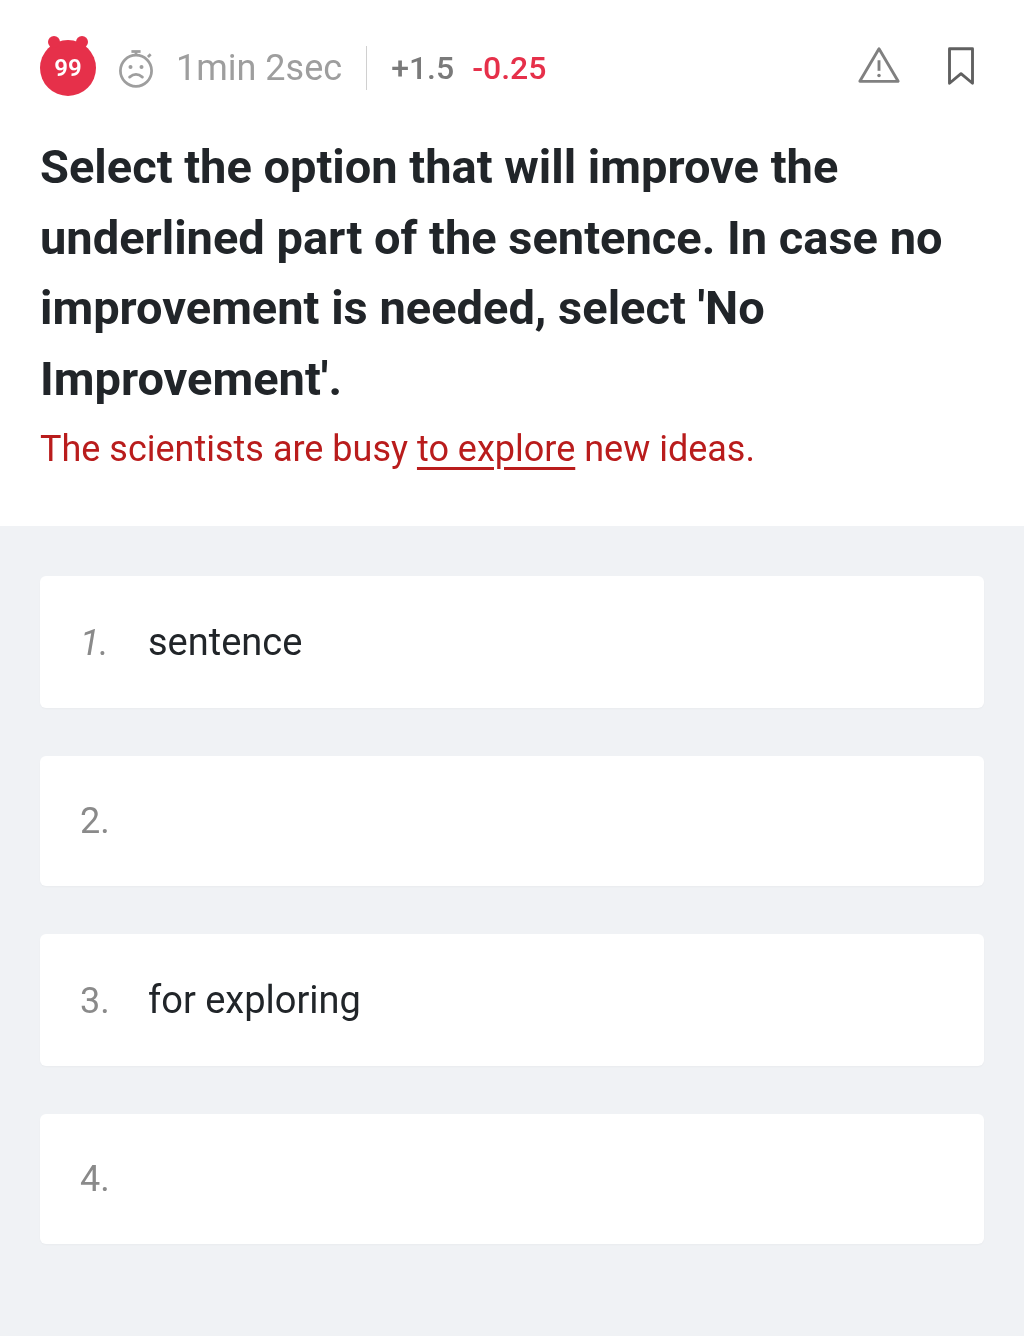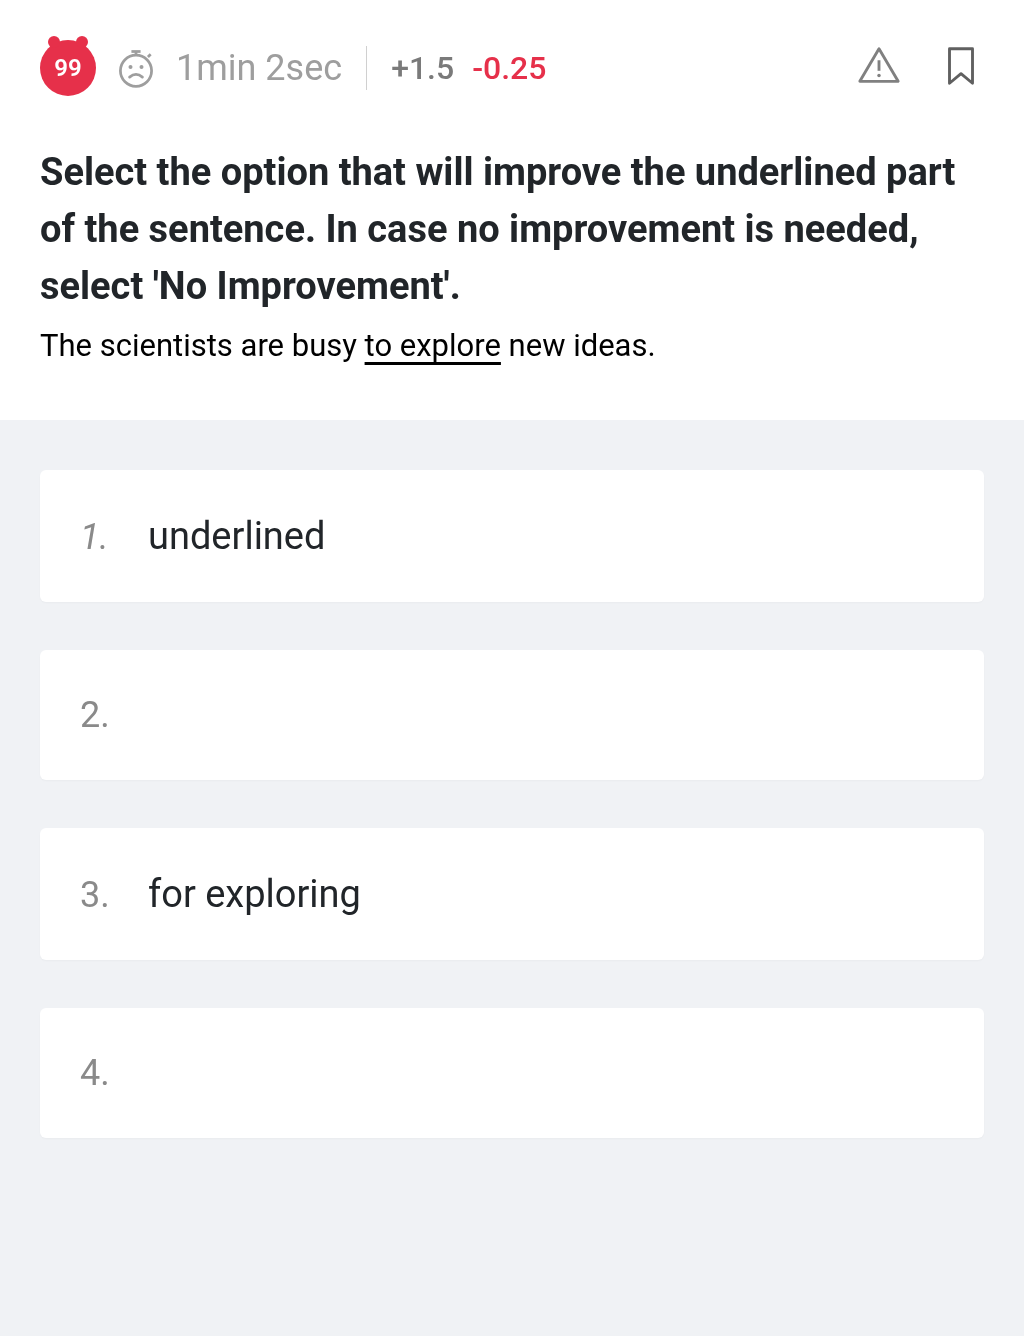--- a/index.html
+++ b/index.html
@@ -58,32 +58,32 @@
   .score-pos { color: #7a7a7a; font-size: 32px; font-weight: 500; }
   .score-neg { color: #e6304a; font-size: 32px; font-weight: 500; }
   .meta-right {
     margin-left: auto;
     display: flex;
     align-items: center;
     gap: 36px;
   }
   .meta-right svg { width: 46px; height: 46px; }
   .question-instruction {
-    margin-top: 48px;
-    font-size: 38px;
+    margin-top: 36px;
+    font-size: 47px;
     font-weight: 700;
     line-height: 1.5;
     color: #212529;
   }
   .question-sentence {
     margin-top: 8px;
-    font-size: 31px;
+    font-size: 36px;
     font-weight: 400;
     line-height: 1.5;
-    color: #000000;
+    color: #b91c1c;
   }
   .underlined { text-decoration: underline; text-underline-offset: 6px; }
   .options-area {
     background: #f0f2f5;
     padding: 50px 40px 10px 40px;
   }
   .option {
     background: #ffffff;
     border-radius: 6px;
     padding: 44px 40px;
@@ -154,21 +154,21 @@
   <div class="question-instruction">Select the option that will improve the underlined part of the sentence. In case no improvement is needed, select 'No Improvement'.</div>
 
   <div class="question-sentence">
     <span>The scientists are busy </span><span class="underlined">to explore</span><span> new ideas.</span>
   </div>
 </div>
 
 <div class="options-area">
   <div class="option">
     <span class="option-num">1.</span>
-    <span class="option-text">underlined</span>
+    <span class="option-text">sentence</span>
   </div>
   <div class="option">
     <span class="option-num normal">2.</span>
   </div>
   <div class="option">
     <span class="option-num normal">3.</span>
     <span class="option-text">for exploring</span>
   </div>
   <div class="option">
     <span class="option-num normal">4.</span>

